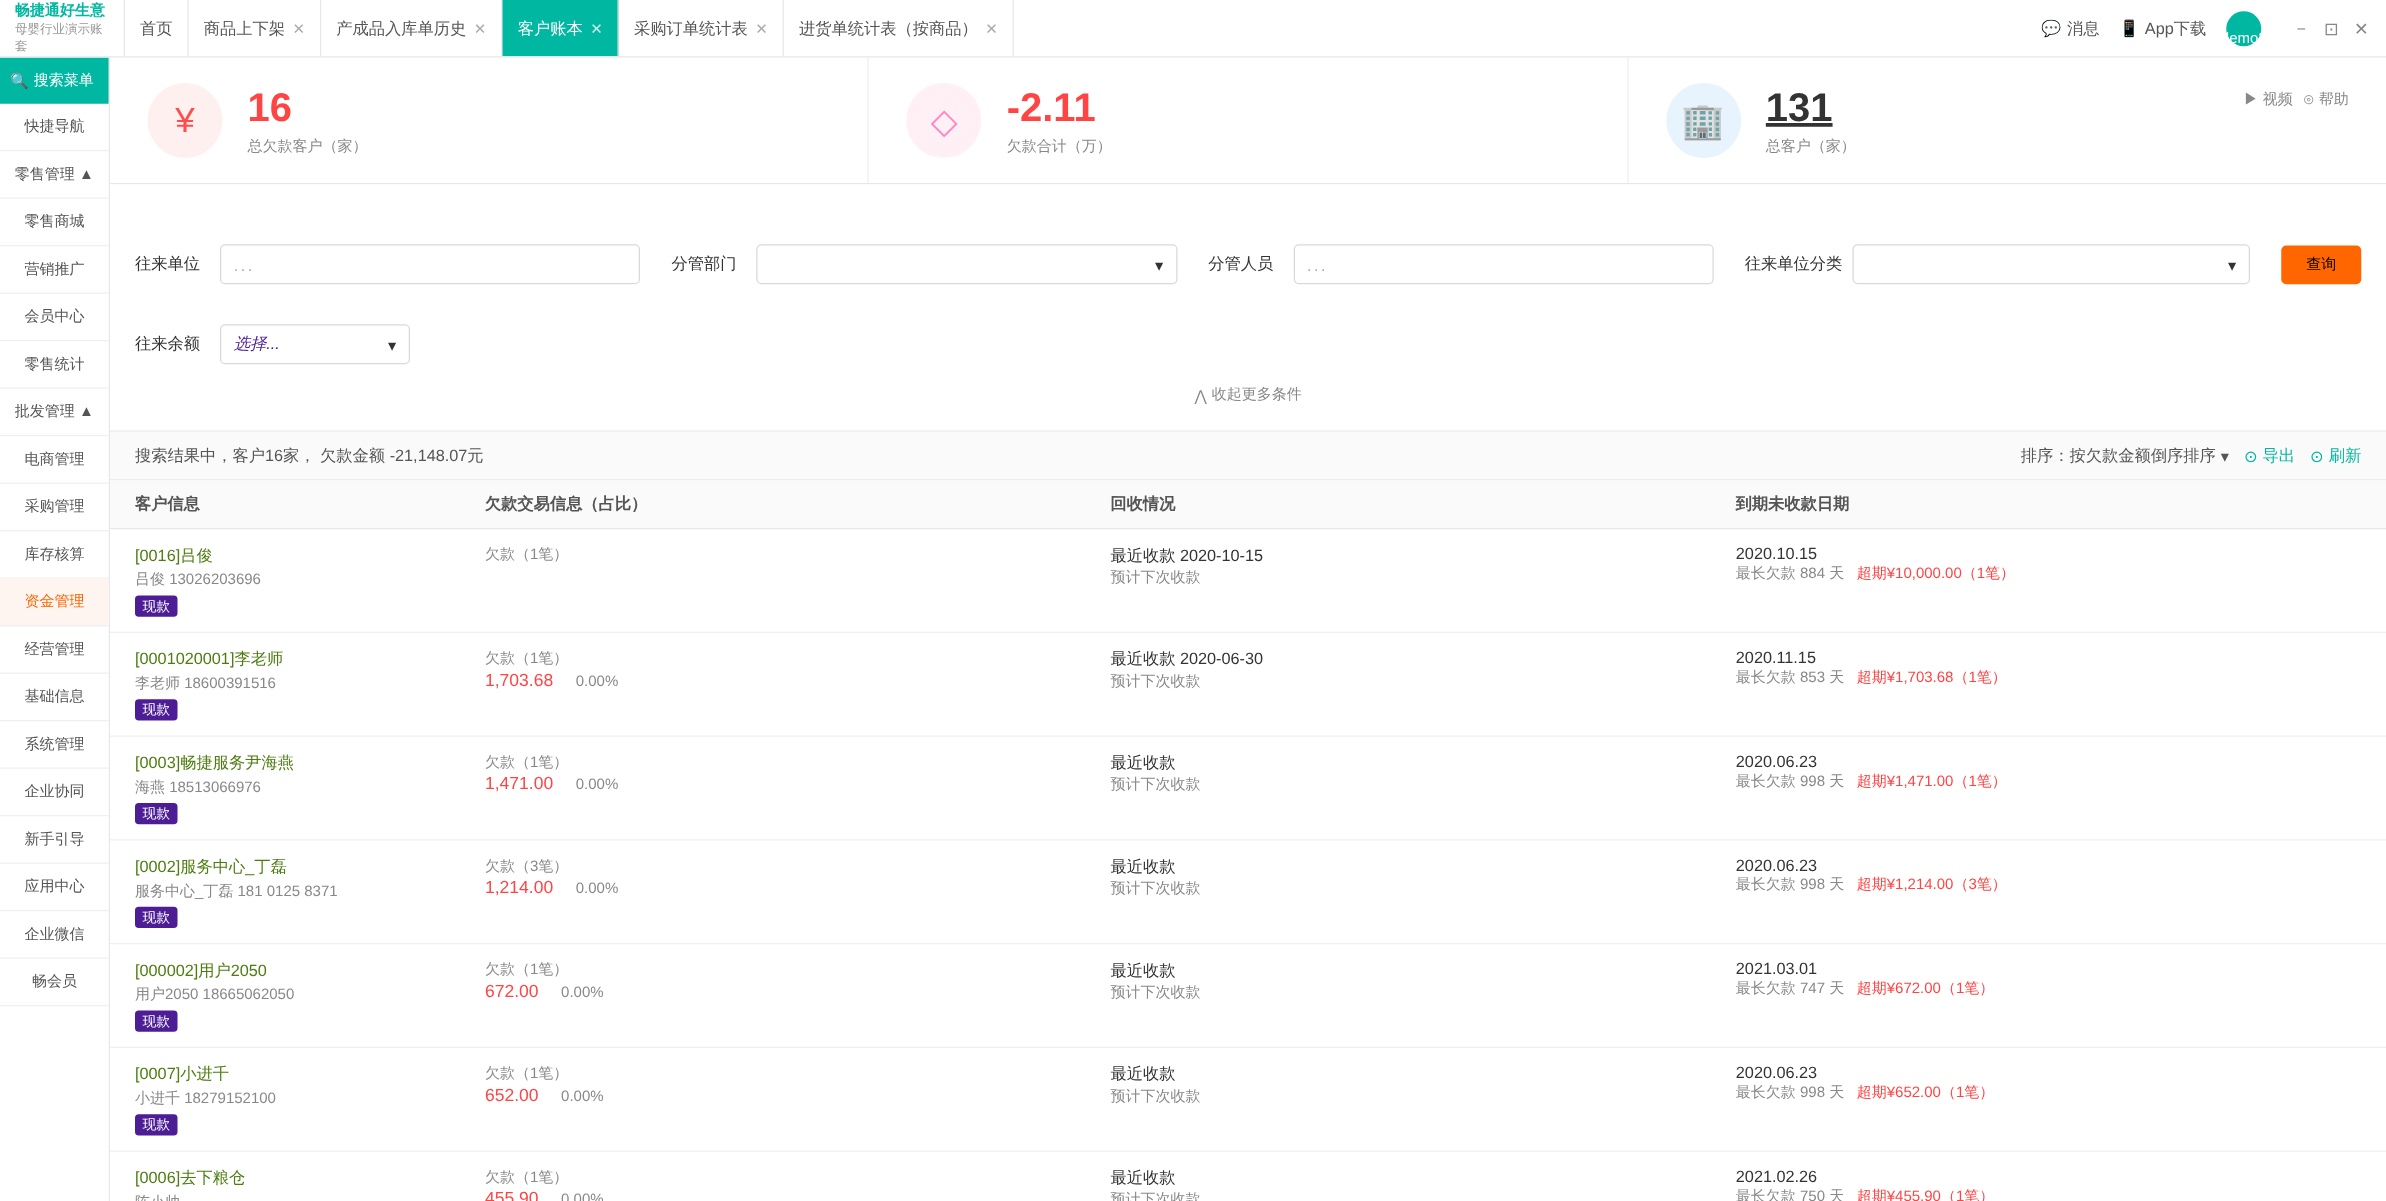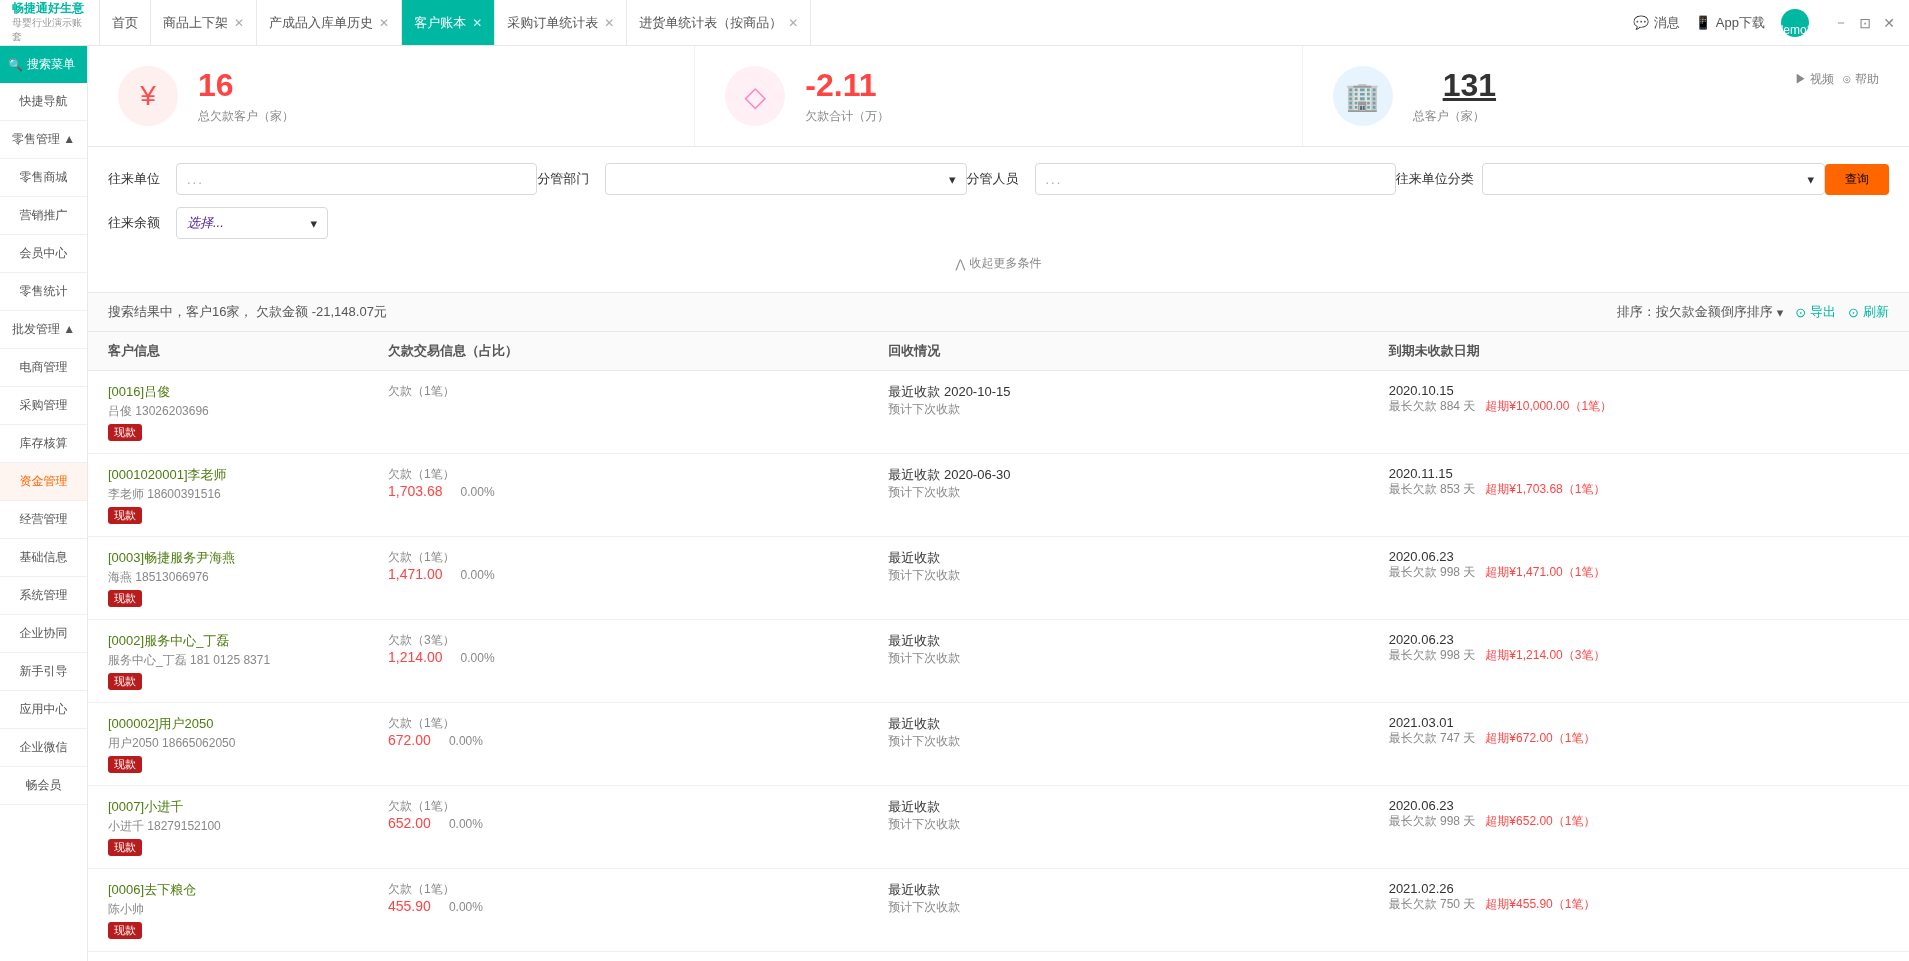--- a/index.html
+++ b/index.html
@@ -67,21 +67,21 @@
     .stat-value.green { color: #333; font-weight: 900; text-decoration: underline; }
     .stat-value.negative { color: #ff4444; font-size: 32px; font-weight: bold; }
     .stat-label { font-size: 12px; color: #888; margin-top: 4px; }
     .stat-text { display: flex; flex-direction: column; }
     .stat-top-right { display: flex; align-items: center; gap: 8px; margin-left: auto; align-self: flex-start; padding-top: 5px; font-size: 12px; color: #888; }
     
     
     .filter-area {
       background: #fff; padding: 16px 20px; border-bottom: 1px solid #e8e8e8;
     }
-    .filter-row { display: flex; align-items: center; gap: 0; margin-bottom: 12px; }
+    .filter-row { display: flex; align-items: center; gap: 25px; margin-bottom: 12px; margin-top: 32px; }
     .filter-item { display: flex; align-items: center; gap: 8px; flex: 1; }
     .filter-label { font-size: 13px; color: #333; white-space: nowrap; min-width: 60px; }
     .filter-input {
       flex: 1; border: 1px solid #d9d9d9; border-radius: 4px; padding: 6px 10px;
       font-size: 13px; display: flex; align-items: center; justify-content: space-between;
       cursor: pointer; min-height: 32px; background: #fff;
     }
     .filter-input .dots { color: #aaa; letter-spacing: 2px; }
     .filter-select {
       flex: 1; border: 1px solid #d9d9d9; border-radius: 4px; padding: 6px 10px;
@@ -116,21 +116,21 @@
       padding: 10px 20px; font-weight: bold; font-size: 13px; color: #555;
     }
     .table-row {
       display: grid;
       grid-template-columns: 280px 1fr 1fr 1fr;
       border-bottom: 1px solid #f0f0f0; padding: 12px 20px;
       align-items: start;
     }
     .customer-name { color: #4d7c0f; font-size: 13px; cursor: pointer; }
     .customer-sub { color: #888; font-size: 12px; margin-top: 2px; }
-    .badge-xian { background: #b91c1c; color: #fff; font-size: 11px; padding: 1px 6px; border-radius: 3px; display: inline-block; margin-top: 4px; }
+    .badge-xian { background: #4c1d95; color: #fff; font-size: 11px; padding: 1px 6px; border-radius: 3px; display: inline-block; margin-top: 4px; }
     .debt-amount { color: #ff4444; font-size: 14px; margin-top: 4px; cursor: pointer; }
     .debt-note { color: #888; font-size: 12px; }
     .percent { color: #888; font-size: 12px; }
     .overdue-amount { color: #ff4444; font-size: 12px; cursor: pointer; }
     .overdue-days { color: #888; font-size: 12px; }
     .date-text { font-size: 13px; }
     
     
     ::-webkit-scrollbar { width: 6px; height: 6px; }
     ::-webkit-scrollbar-thumb { background: #ccc; border-radius: 3px; }
@@ -244,21 +244,21 @@
       <div class="stat-item">
         <div class="stat-icon pink">◇</div>
         <div class="stat-text">
           <div class="stat-value negative">-2.11</div>
           <div class="stat-label">欠款合计（万）</div>
         </div>
       </div>
       <div class="stat-item stat-item-last" style="position:relative;">
         <div class="stat-icon blue">🏢</div>
         <div class="stat-text">
-          <div class="stat-value green" style="cursor:pointer;margin-left:30px;">131</div>
+          <div class="stat-value green" style="cursor:pointer;">131</div>
           <div class="stat-label">总客户（家）</div>
         </div>
         <div class="stat-top-right">
           <span style="cursor:pointer;">▶ <span>视频</span></span>
           <span style="cursor:pointer;">⊙ <span>帮助</span></span>
         </div>
       </div>
     </div>
 
     <div class="filter-area">

